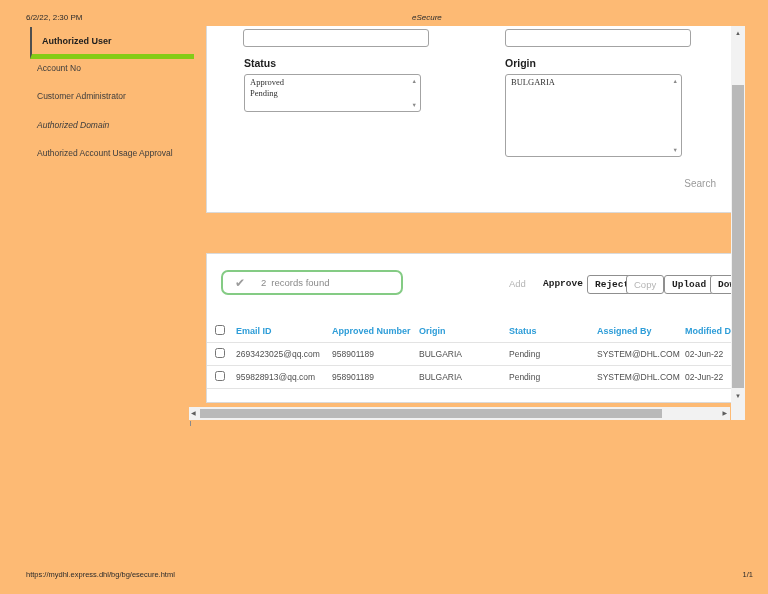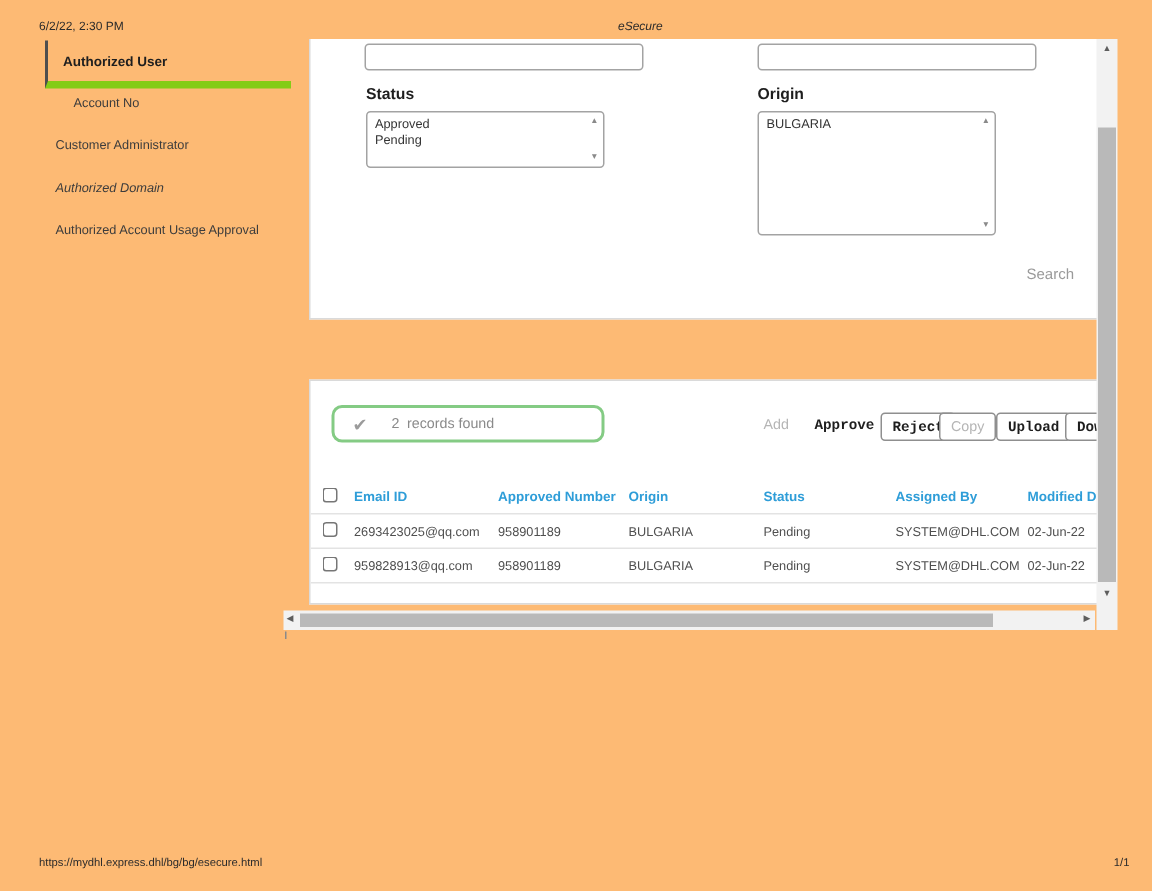--- a/index.html
+++ b/index.html
@@ -10,34 +10,34 @@
   .hdr-date{position:absolute;left:26px;top:13px;font-size:8px;}
   .hdr-title{position:absolute;left:412px;top:13px;font-size:8px;font-style:italic;}
   .ftr-url{position:absolute;left:26px;top:570px;font-size:7.5px;}
   .ftr-page{position:absolute;right:15px;top:570px;font-size:7.5px;}
 
   
   .sidebar{position:absolute;left:30px;top:27px;width:166px;}
   .side-item{position:absolute;left:7px;font-size:8.5px;color:#3c3c3c;white-space:nowrap;cursor:pointer;}
   .side-item.active{left:0;top:0;width:152px;padding:9px 0 8px 10px;font-size:9px;font-weight:bold;color:#1e1e1e;
         border-left:2px solid #4e4e4e;border-bottom:5px solid #84cc16;}
-  .si-1{top:36px;margin-left:12px;} .si-2{top:64px;} .si-3{top:93px;font-style:italic;} .si-4{top:121px;}
+  .si-1{top:36px;} .si-2{top:64px;} .si-3{top:93px;font-style:italic;} .si-4{top:121px;}
 
   
   .panel{position:absolute;left:206px;width:531px;background:#fff;border:1px solid #dadada;box-sizing:border-box;}
   .panel.search{top:26px;height:187px;border-top:none;}
   .panel.results{top:253px;height:150px;overflow:hidden;}
 
   
   .txt-input{position:absolute;height:16px;width:176px;border:1px solid #a3a3a3;border-radius:3px;
         font-size:9px;padding:0 4px;color:#333;background:#fff;}
   .inp-1{left:36px;top:3px;} .inp-2{left:298px;top:3px;}
   .fld-label{position:absolute;font-size:10.5px;font-weight:bold;color:#1e1e1e;}
   .lbl-status{left:37px;top:31px;} .lbl-origin{left:298px;top:31px;}
-  .listbox{position:absolute;width:159px;border:1px solid #a3a3a3;border-radius:3px;background:#fff;box-sizing:border-box;}
+  .listbox{position:absolute;width:177px;border:1px solid #a3a3a3;border-radius:3px;background:#fff;box-sizing:border-box;font-family:Liberation Serif, serif;}
   .lb-status{left:37px;top:48px;height:38px;} .lb-origin{left:298px;top:48px;height:83px;}
   .lb-option{font-size:8.5px;color:#333;line-height:11px;padding-left:5px;cursor:default;}
   .lb-option:first-child{padding-top:2px;}
   .lb-arrow{position:absolute;right:3px;font-size:5.5px;color:#8a8a8a;line-height:6px;}
   .lb-up{top:3px;} .lb-down{bottom:3px;}
   .search-link{position:absolute;right:20px;top:152px;font-size:10px;color:#9a9a9a;cursor:pointer;text-align:center;}
 
   
   .badge{position:absolute;left:14px;top:16px;width:178px;height:21px;border:2px solid #84cb84;border-radius:7px;
         display:flex;align-items:center;background:#fff;}

